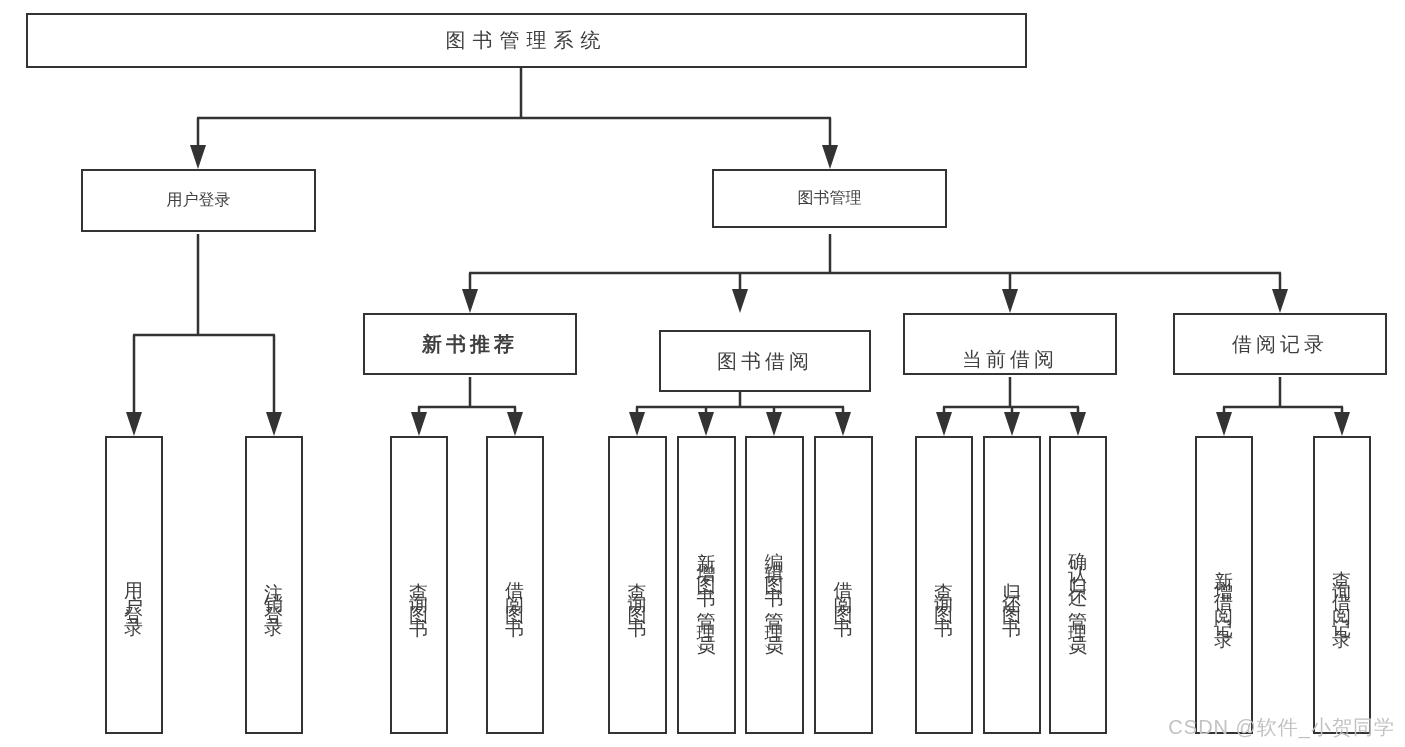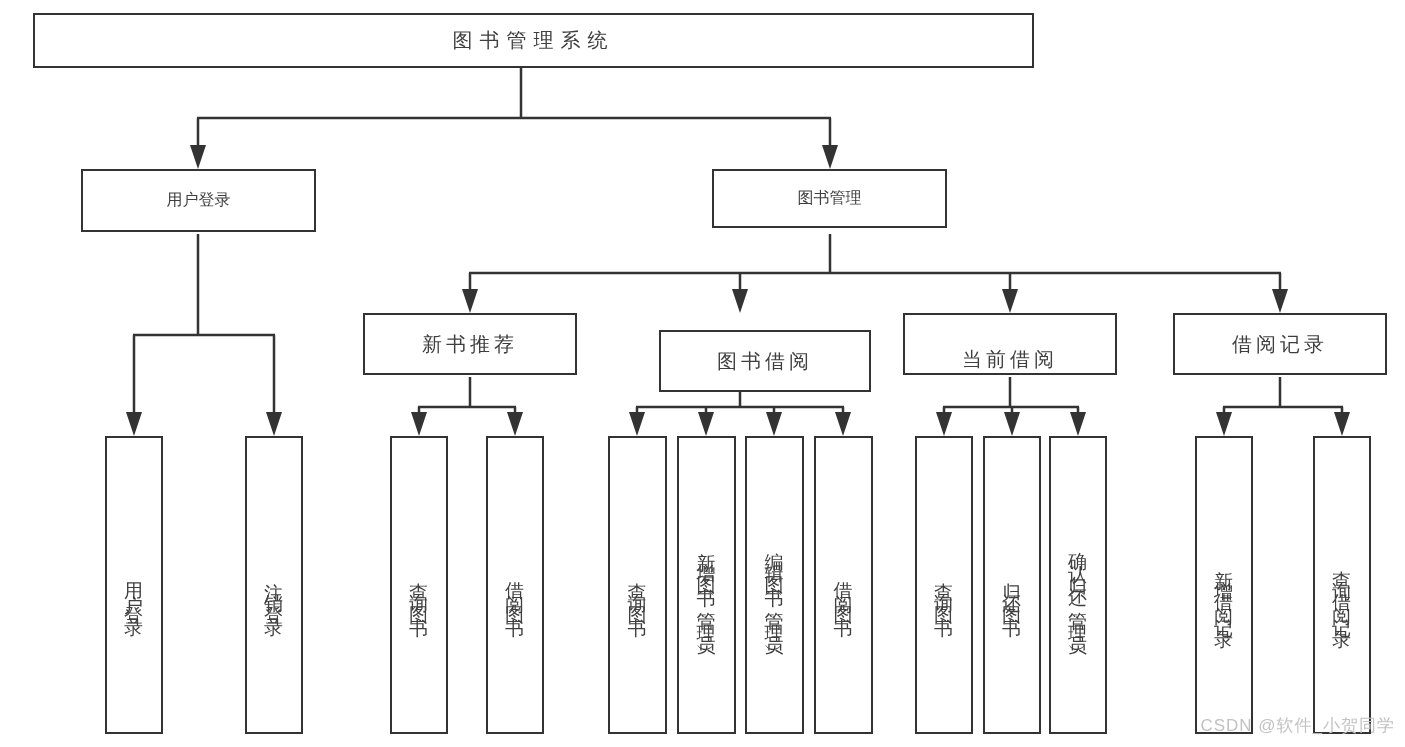--- a/index.html
+++ b/index.html
@@ -32,27 +32,27 @@
   .root-node .lbl { font-size: 20px; letter-spacing: 7px; }
   .h-node .lbl { font-size: 20px; letter-spacing: 4px; }
   .leaf-node .lbl {
     writing-mode: vertical-rl;
     font-size: 19px;
     letter-spacing: 12px;
     margin-bottom: -12px;
     line-height: 1;
   }
   
-  .root-node { left: 33px; top: 13px; width: 1001px; height: 55px; }
+  .root-node { left: 26px; top: 13px; width: 1001px; height: 55px; }
   
   .n-user-login   { left: 81px;  top: 169px; width: 235px; height: 63px; }
   .n-book-mgmt    { left: 712px; top: 169px; width: 235px; height: 59px; }
   
   .h-node { top: 313px; width: 214px; height: 62px; }
-  .n-new-book     { left: 363px; }
+  .n-new-book     { left: 363px; font-weight: bold; }
   .n-book-borrow  { left: 659px; width: 212px; margin-top: 17px; }
   .n-current      { left: 903px; align-items: flex-end; }
   .n-records      { left: 1173px; }
   
   .leaf-node { top: 436px; width: 58px; height: 298px; }
   .l-a1 { left: 105px; }
   .l-a2 { left: 245px; }
   .l-b1 { left: 390px; }
   .l-b2 { left: 486px; }
   .l-c1 { left: 608px; width: 59px; }
@@ -61,21 +61,21 @@
   .l-c4 { left: 814px; width: 59px; }
   .l-d1 { left: 915px; }
   .l-d2 { left: 983px; }
   .l-d3 { left: 1049px; }
   .l-e1 { left: 1195px; }
   .l-e2 { left: 1313px; }
   #watermark {
     position: absolute;
     right: 10px;
     top: 714px;
-    font-size: 17px;
+    font-size: 20px;
     letter-spacing: 1px;
     color: #c2c2c2;
     z-index: 5;
     white-space: nowrap;
   }
 </style>
 </head>
 <body>
 
 <div id="stage">

